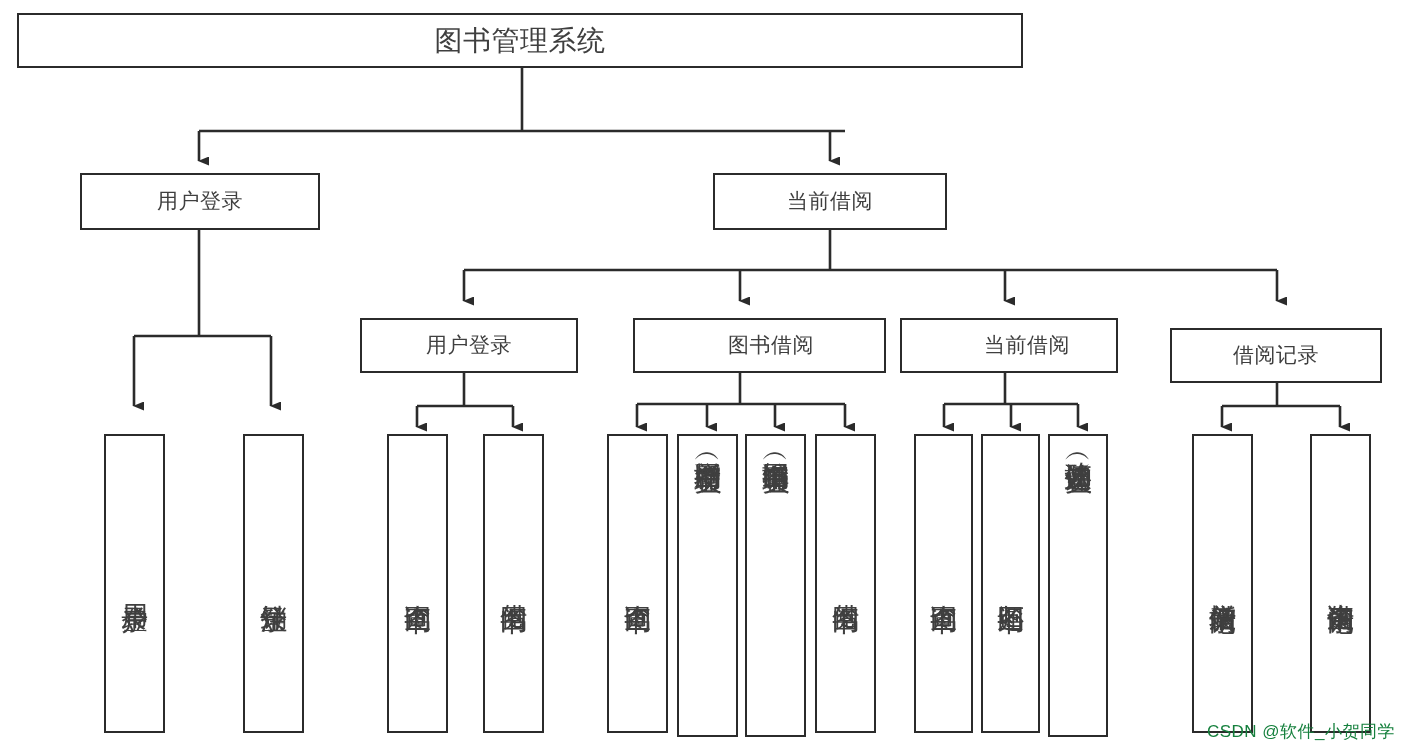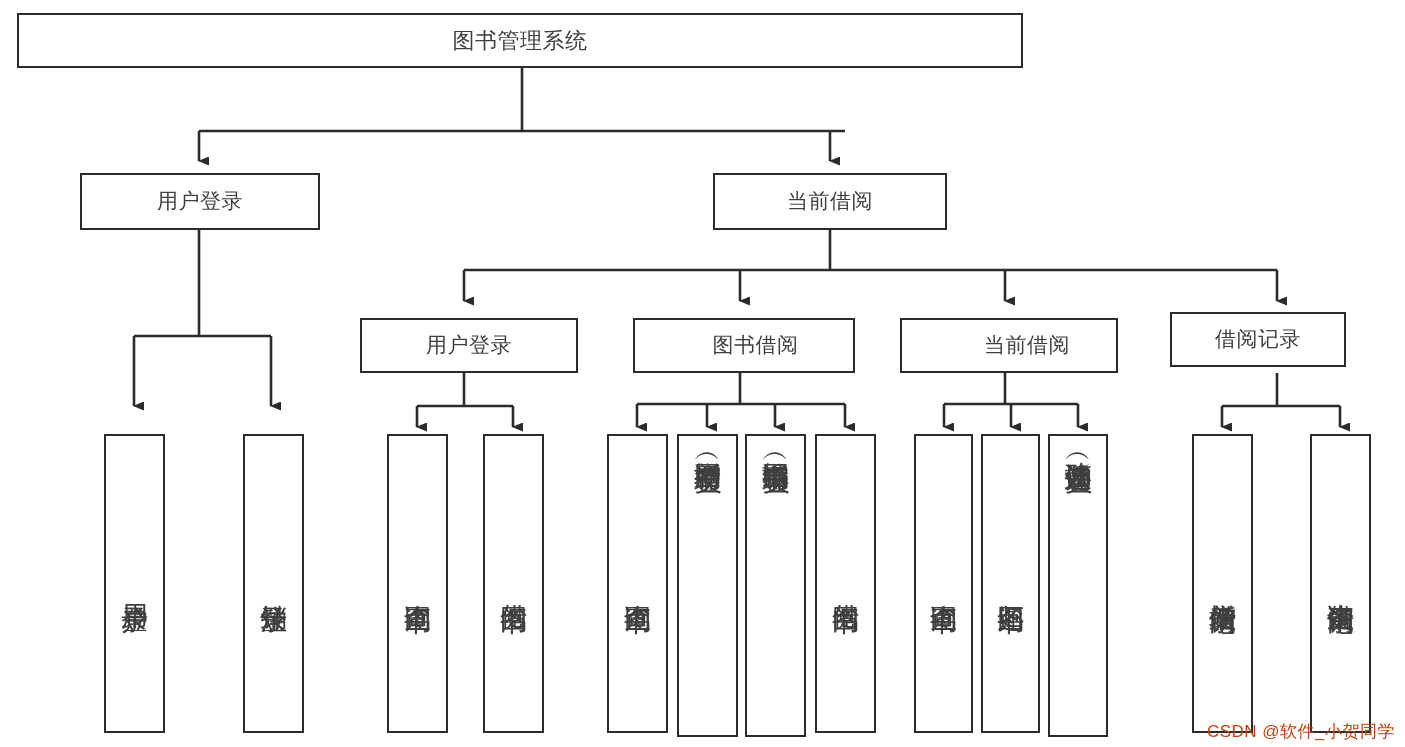--- a/index.html
+++ b/index.html
@@ -38,21 +38,21 @@
     line-height:1.18;
     letter-spacing:0.5px;
     color:#3f3f3f;
     white-space:nowrap;
   }
   
   .node.horiz .lbl{
     font-size:21px;
     writing-mode:horizontal-tb;
   }
-  .node.root .lbl{ font-size:22px; }
+  .node.root .lbl{ font-size:28px; }
   
   .node.vert{
     align-items:flex-start;
     justify-content:center;
     padding-top:2px;
   }
   .node.vert .lbl{
     writing-mode:vertical-rl;
     text-orientation:upright;
     font-size:27px;
@@ -62,21 +62,21 @@
   }
   .node.vert.pad .lbl{ padding-top:2px; }
   
   .node.vert.center{ align-items:center; }
 
   #watermark{
     position:absolute;
     right:10px;
     bottom:4px;
     font-size:17px;
-    color:#c2410c;
+    color:#15803d;
     letter-spacing:0.5px;
     z-index:5;
     user-select:none;
     white-space:nowrap;
   }
 </style>
 </head>
 <body>
 
 <div id="diagram">
@@ -138,27 +138,27 @@
   <div class="node horiz" style="left:80px; top:173px; width:240px; height:57px;">
     <span class="lbl">用户登录</span>
   </div>
   <div class="node horiz" style="left:713px; top:173px; width:234px; height:57px;">
     <span class="lbl">当前借阅</span>
   </div>
 
   <div class="node horiz" style="left:360px; top:318px; width:218px; height:55px;">
     <span class="lbl">用户登录</span>
   </div>
-  <div class="node horiz" style="left:633px; top:318px; width:222px; height:55px;padding-left:23px;">
+  <div class="node horiz" style="left:633px; top:318px; width:253px; height:55px;padding-left:23px;">
     <span class="lbl">图书借阅</span>
   </div>
   <div class="node horiz" style="left:900px; top:318px; width:218px; height:55px;padding-left:36px;">
     <span class="lbl">当前借阅</span>
   </div>
-  <div class="node horiz" style="left:1170px; top:312px; width:176px; height:55px;">
+  <div class="node horiz" style="left:1170px; top:328px; width:212px; height:55px;">
     <span class="lbl">借阅记录</span>
   </div>
 
   <div class="node vert center" style="left:104px; top:434px; width:61px; height:299px;">
     <span class="lbl">用户登录</span>
   </div>
   <div class="node vert center" style="left:243px; top:434px; width:61px; height:299px;">
     <span class="lbl">注销登录</span>
   </div>
 

